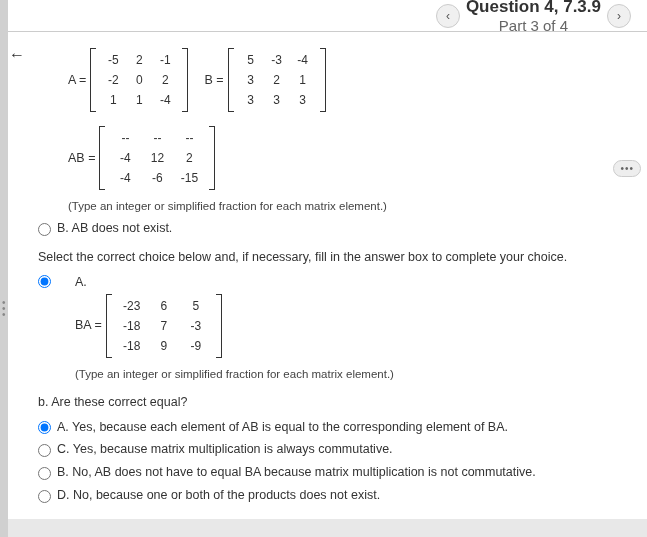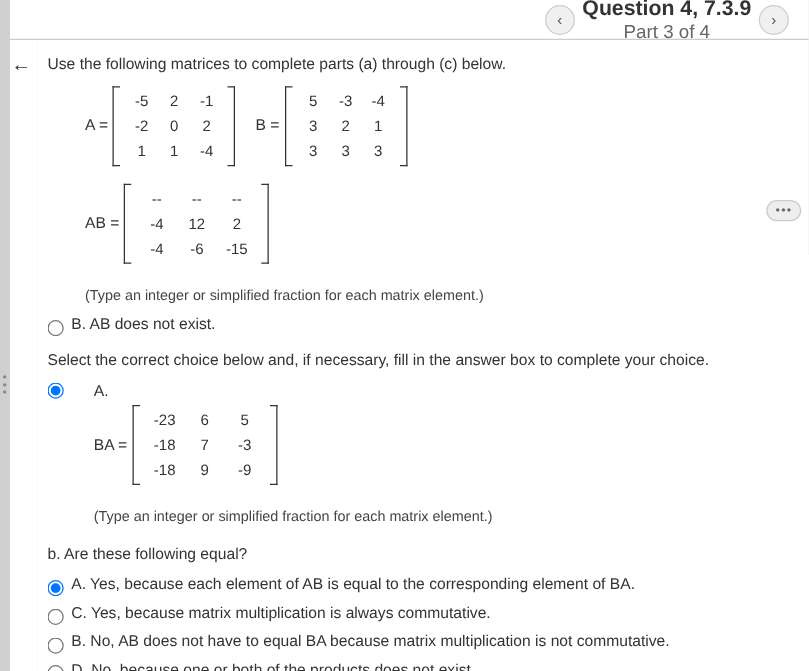--- a/index.html
+++ b/index.html
@@ -19,22 +19,22 @@
 .mat-label { margin-right: 4px; }
 .bracket { display: inline-block; border: 1.5px solid #333; width: 6px; align-self: stretch; }
 .bracket.left { border-right: none; }
 .bracket.right { border-left: none; }
 .matrix { display: inline-block; padding: 2px 4px; }
 .mrow { display: flex; }
 .mcell { width: 26px; text-align: center; padding: 1px 0; font-size: 12px; }
 .mcell.w { width: 32px; }
 .ab-block { margin-left: 30px; margin-top: 6px; }
 .ab-row { display: flex; align-items: center; }
-.note { font-size: 11.5px; color: #444; margin-top: 18px; }
-.choice { display: flex; align-items: flex-end; margin: 4px 0; }
+.note { font-size: 11.5px; color: #444; margin-top: 8px; }
+.choice { display: flex; align-items: center; margin: 4px 0; }
 .choice input { margin: 2px 6px 0 0; }
 .sel-q { margin: 10px 0 6px 0; }
 .ba-block { margin-left: 18px; }
 .q-b { margin: 10px 0 6px 0; font-size: 12.5px; }
 .ellipsis-tab { position: absolute; right: 6px; top: 128px; background: #eee; border: 1px solid #ccc; border-radius: 10px; padding: 0 6px; font-size: 10px; color: #666; letter-spacing: 1px; }
 .left-strip { position: absolute; left: 0; top: 0; bottom: 0; width: 8px; background: #d0d0d0; }
 .dots-col { position: absolute; left: 2px; top: 300px; font-size: 10px; color: #888; line-height: 6px; }
 </style>
 </head>
 <body>
@@ -51,21 +51,20 @@
   <div class="nav-btn">›</div>
 </div>
 
 <div class="content">
   <div class="back-col">
     <span class="back-btn">|←</span>
   </div>
   <div class="main">
     <div class="ellipsis-tab">•••</div>
 
-    <div class="intro">Use the following matrices to complete parts (a) through (c) below.</div>
 
     <div class="matrices-row">
       <div class="mat-wrap">
         <span class="mat-label">A =</span>
         <span class="bracket left"></span>
         <div class="matrix">
           <div class="mrow">
               <span class="mcell">-5</span>
               <span class="mcell">2</span>
               <span class="mcell">-1</span>
@@ -164,21 +163,21 @@
                 <span class="mcell w">-9</span>
               </div>
           </div>
           <span class="bracket right"></span>
         </div>
         <div class="note">(Type an integer or simplified fraction for each matrix element.)</div>
       </div>
     </div>
 
 
-    <div class="q-b">b. Are these following equal?</div>
+    <div class="q-b">b. Are these correct equal?</div>
 
     <div class="choice">
       <input type="radio" name="qb" checked="" style="">
       <span>A.  Yes, because each element of AB is equal to the corresponding element of BA.</span>
     </div>
     <div class="choice">
       <input type="radio" name="qb" style="">
       <span>C.  Yes, because matrix multiplication is always commutative.</span>
     </div>
     <div class="choice">

